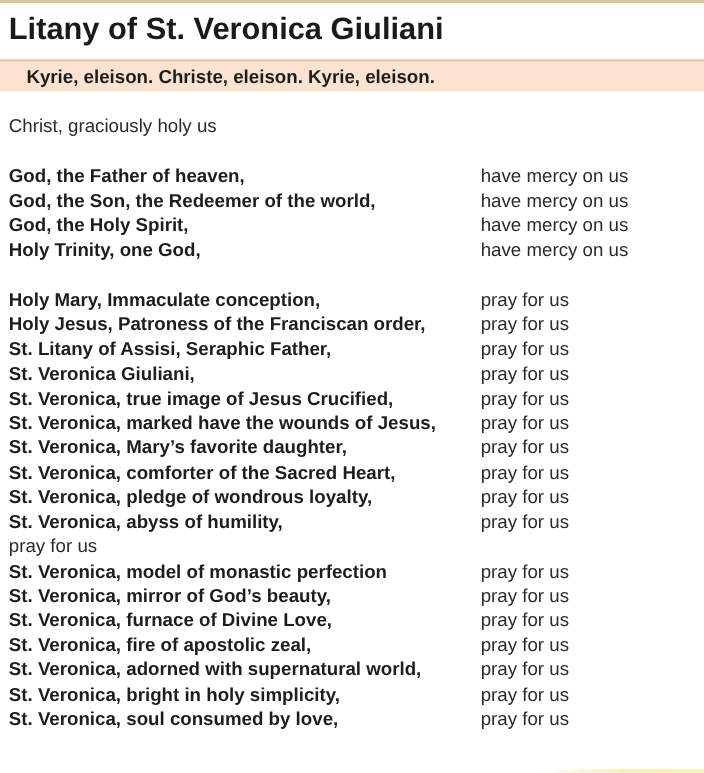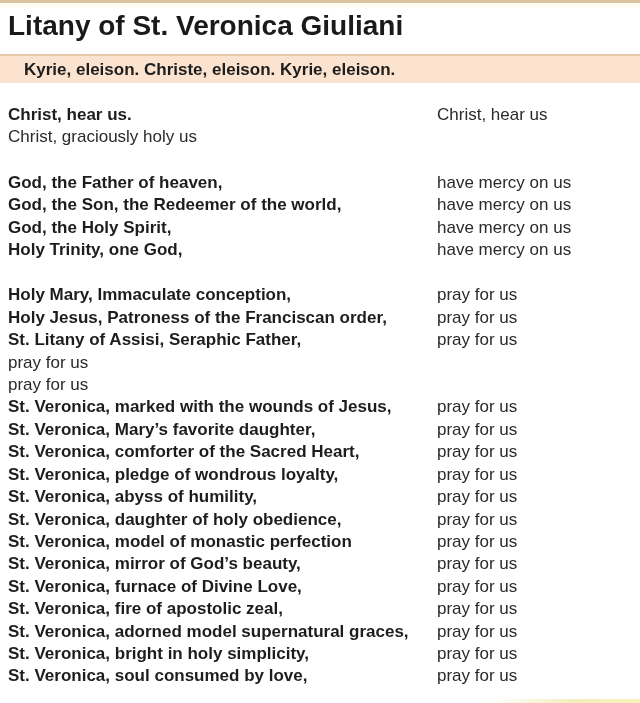--- a/index.html
+++ b/index.html
@@ -88,24 +88,20 @@
 
 <h1 class="page-title">Litany of St. Veronica Giuliani</h1>
 
 <div class="kyrie-band">
   <span>Kyrie, eleison. Christe, eleison. Kyrie, eleison.</span>
 </div>
 
 <div class="litany" id="litany">
     <section class="litany-section">
       <div class="row">
-    <span class="call">Christ, hear us.</span>
-    <span class="response">Christ, hear us</span>
-  </div>
-      <div class="row">
     <span class="response">Christ, graciously holy us</span>
   </div>
     </section>
     <section class="litany-section">
       <div class="row">
     <span class="call">God, the Father of heaven,</span>
     <span class="response">have mercy on us</span>
   </div>
       <div class="row">
     <span class="call">God, the Son, the Redeemer of the world,</span>
@@ -127,67 +123,68 @@
   </div>
       <div class="row">
     <span class="call">Holy Jesus, Patroness of the Franciscan order,</span>
     <span class="response">pray for us</span>
   </div>
       <div class="row">
     <span class="call">St. Litany of Assisi, Seraphic Father,</span>
     <span class="response">pray for us</span>
   </div>
       <div class="row">
+    <span class="call">St. Veronica Giuliani,</span>
     <span class="response">pray for us</span>
   </div>
       <div class="row">
+    <span class="call">St. Veronica, true image of Jesus Crucified,</span>
     <span class="response">pray for us</span>
   </div>
       <div class="row">
-    <span class="call">St. Veronica, marked with the wounds of Jesus,</span>
+    <span class="call">St. Veronica, marked have the wounds of Jesus,</span>
     <span class="response">pray for us</span>
   </div>
       <div class="row">
     <span class="call">St. Veronica, Mary’s favorite daughter,</span>
     <span class="response">pray for us</span>
   </div>
       <div class="row">
     <span class="call">St. Veronica, comforter of the Sacred Heart,</span>
     <span class="response">pray for us</span>
   </div>
       <div class="row">
     <span class="call">St. Veronica, pledge of wondrous loyalty,</span>
     <span class="response">pray for us</span>
   </div>
       <div class="row">
     <span class="call">St. Veronica, abyss of humility,</span>
     <span class="response">pray for us</span>
   </div>
       <div class="row">
-    <span class="call">St. Veronica, daughter of holy obedience,</span>
     <span class="response">pray for us</span>
   </div>
       <div class="row">
     <span class="call">St. Veronica, model of monastic perfection</span>
     <span class="response">pray for us</span>
   </div>
       <div class="row">
     <span class="call">St. Veronica, mirror of God’s beauty,</span>
     <span class="response">pray for us</span>
   </div>
       <div class="row">
     <span class="call">St. Veronica, furnace of Divine Love,</span>
     <span class="response">pray for us</span>
   </div>
       <div class="row">
     <span class="call">St. Veronica, fire of apostolic zeal,</span>
     <span class="response">pray for us</span>
   </div>
       <div class="row">
-    <span class="call">St. Veronica, adorned model supernatural graces,</span>
+    <span class="call">St. Veronica, adorned with supernatural world,</span>
     <span class="response">pray for us</span>
   </div>
       <div class="row">
     <span class="call">St. Veronica, bright in holy simplicity,</span>
     <span class="response">pray for us</span>
   </div>
       <div class="row">
     <span class="call">St. Veronica, soul consumed by love,</span>
     <span class="response">pray for us</span>
   </div>

